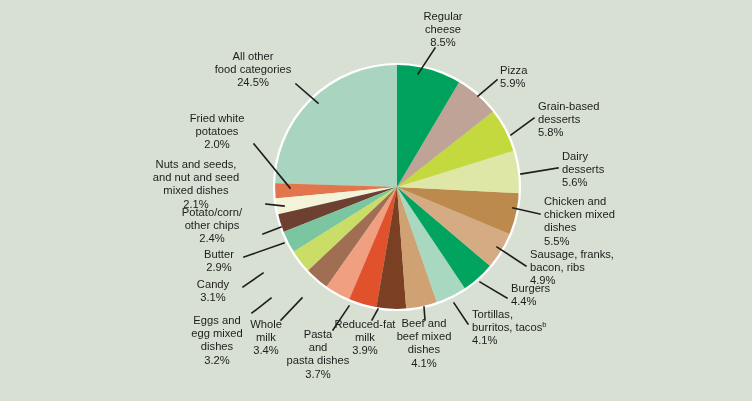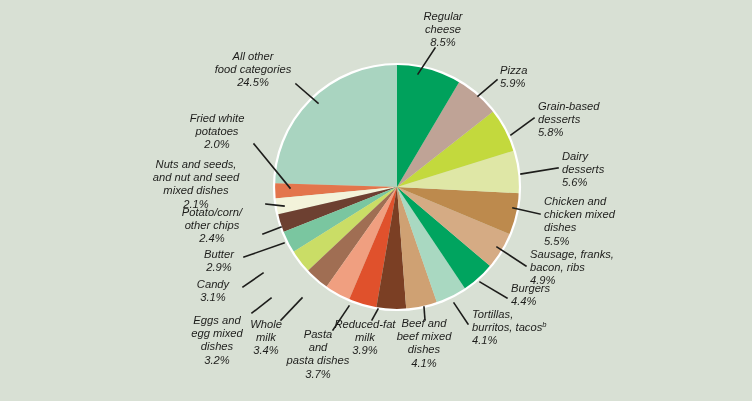--- a/index.html
+++ b/index.html
@@ -13,21 +13,20 @@
     font-family: "Liberation Sans", sans-serif;
     overflow: hidden;
     position: relative;
   }
   #chart-root {
     position: absolute;
     left: 0;
     top: 0;
     width: 676px;
     height: 401px;
-    font-style: italic;
   }
   svg#pie-svg {
     display: block;
     width: 752px;
     height: 401px;
   }
   .label-text {
     font-family: "Liberation Sans", sans-serif;
     font-size: 11.2px;
     fill: #1d1d1b;

